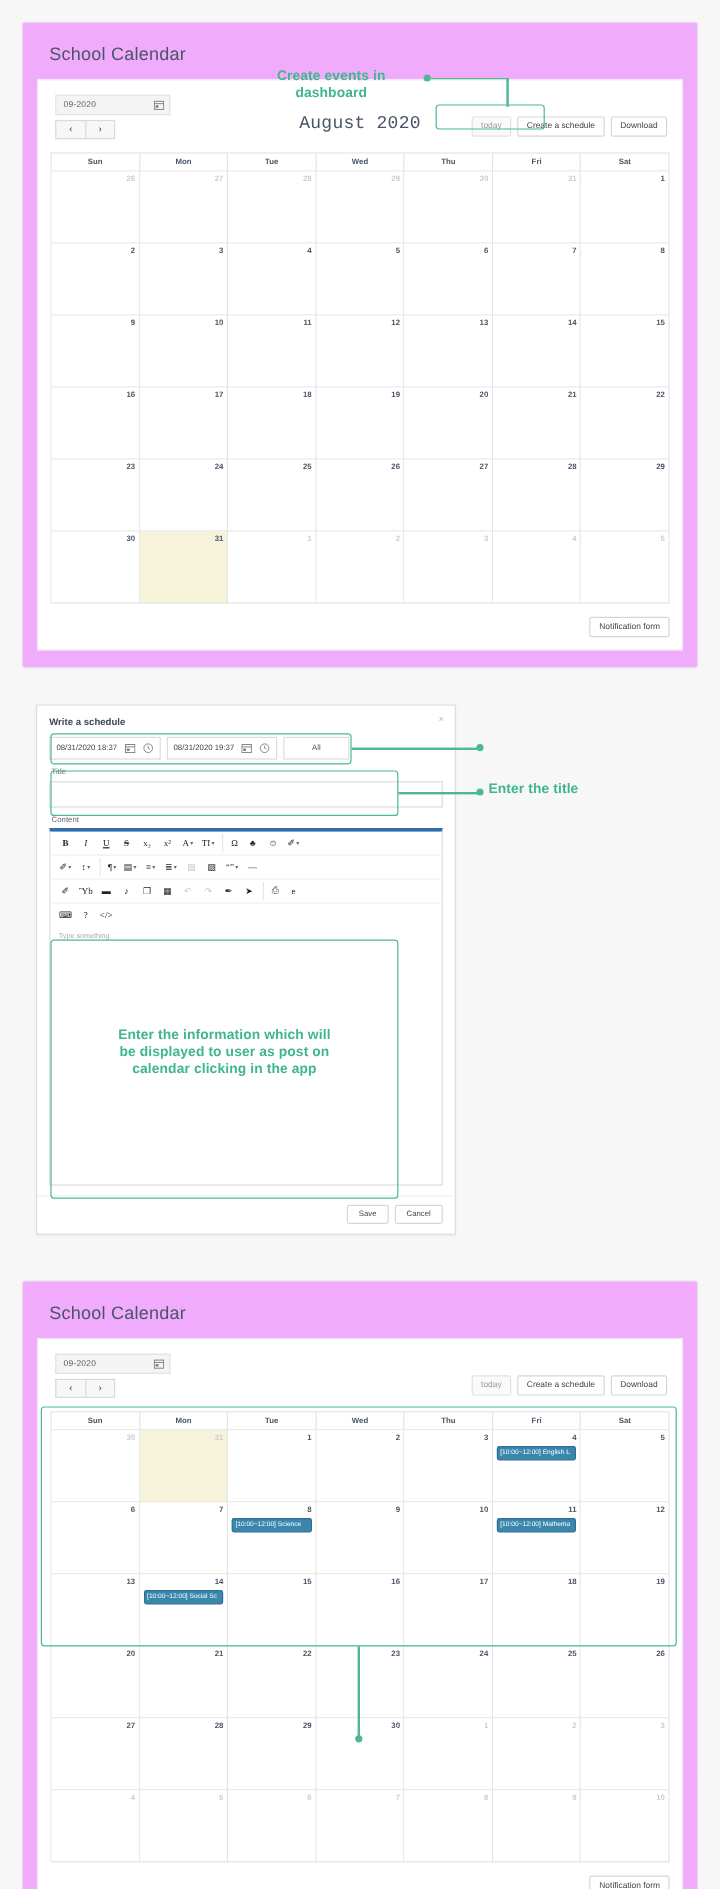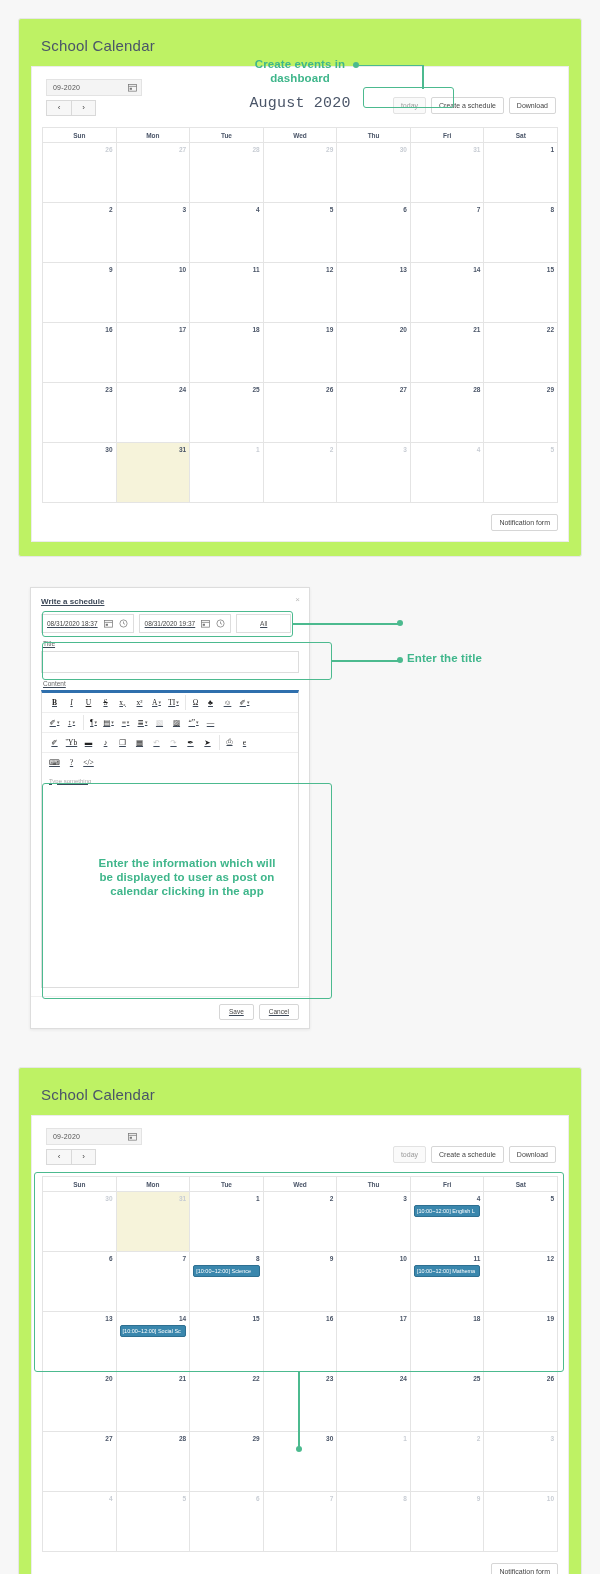--- a/index.html
+++ b/index.html
@@ -6,21 +6,21 @@
   html,body{
     width:600px;
     background:#f7f7f7;
     font-family:"Liberation Sans", sans-serif;
     color:#3c4858;
   }
   .page{ width:600px; position:relative; }
 
   
   .card{
-    background:#bef264;
+    background:#f0abfc;
     border:1px solid #e6e6e6;
     border-radius:3px;
     margin:18px 18px 0 18px;
     padding:14px 12px 14px 12px;
     position:relative;
   }
   .card-title{
     font-size:15px;
     color:#4a5568;
     letter-spacing:.2px;
@@ -159,25 +159,24 @@
 
   
   .modal-wrap{
     margin:22px 18px 0 18px;
     position:relative;
     min-height:470px;
   }
   .modal{
     position:absolute;
     left:12px; top:8px;
-    width:280px;
+    width:350px;
     background:#fff;
     border:1px solid #dddddd;
     box-shadow:0 1px 3px rgba(0,0,0,.07);
-    text-decoration:underline;
   }
   .modal-head{
     display:flex;align-items:center;
     padding:9px 10px 8px 10px;
     position:relative;
   }
   .modal-head h3{
     font-size:8px; font-weight:bold; color:#3c4858;
   }
   .modal-close{
@@ -437,21 +436,21 @@
                 <span class="daynum">5</span>
               </div>
             </div>
           </div>
       </div>
 
       <div class="cal-footer">
         <button class="btn">Notification form</button>
       </div>
 
-      <div class="anno" style="left:208px;top:-10px;width:120px;">
+      <div class="anno" style="left:184px;top:-10px;width:120px;">
         <span>Create events in</span><br>
         <span>dashboard</span>
       </div>
       <div class="anno-dot" style="left:321px;top:-5px;"></div>
       <div class="anno-line" style="left:327px;top:-2.5px;width:65px;height:1.5px;"></div>
       <div class="anno-line" style="left:390px;top:-2.5px;width:1.5px;height:24px;"></div>
       <div class="anno-box" style="left:331px;top:20px;width:91px;height:21px;"></div>
     </div>
   </div>
 

